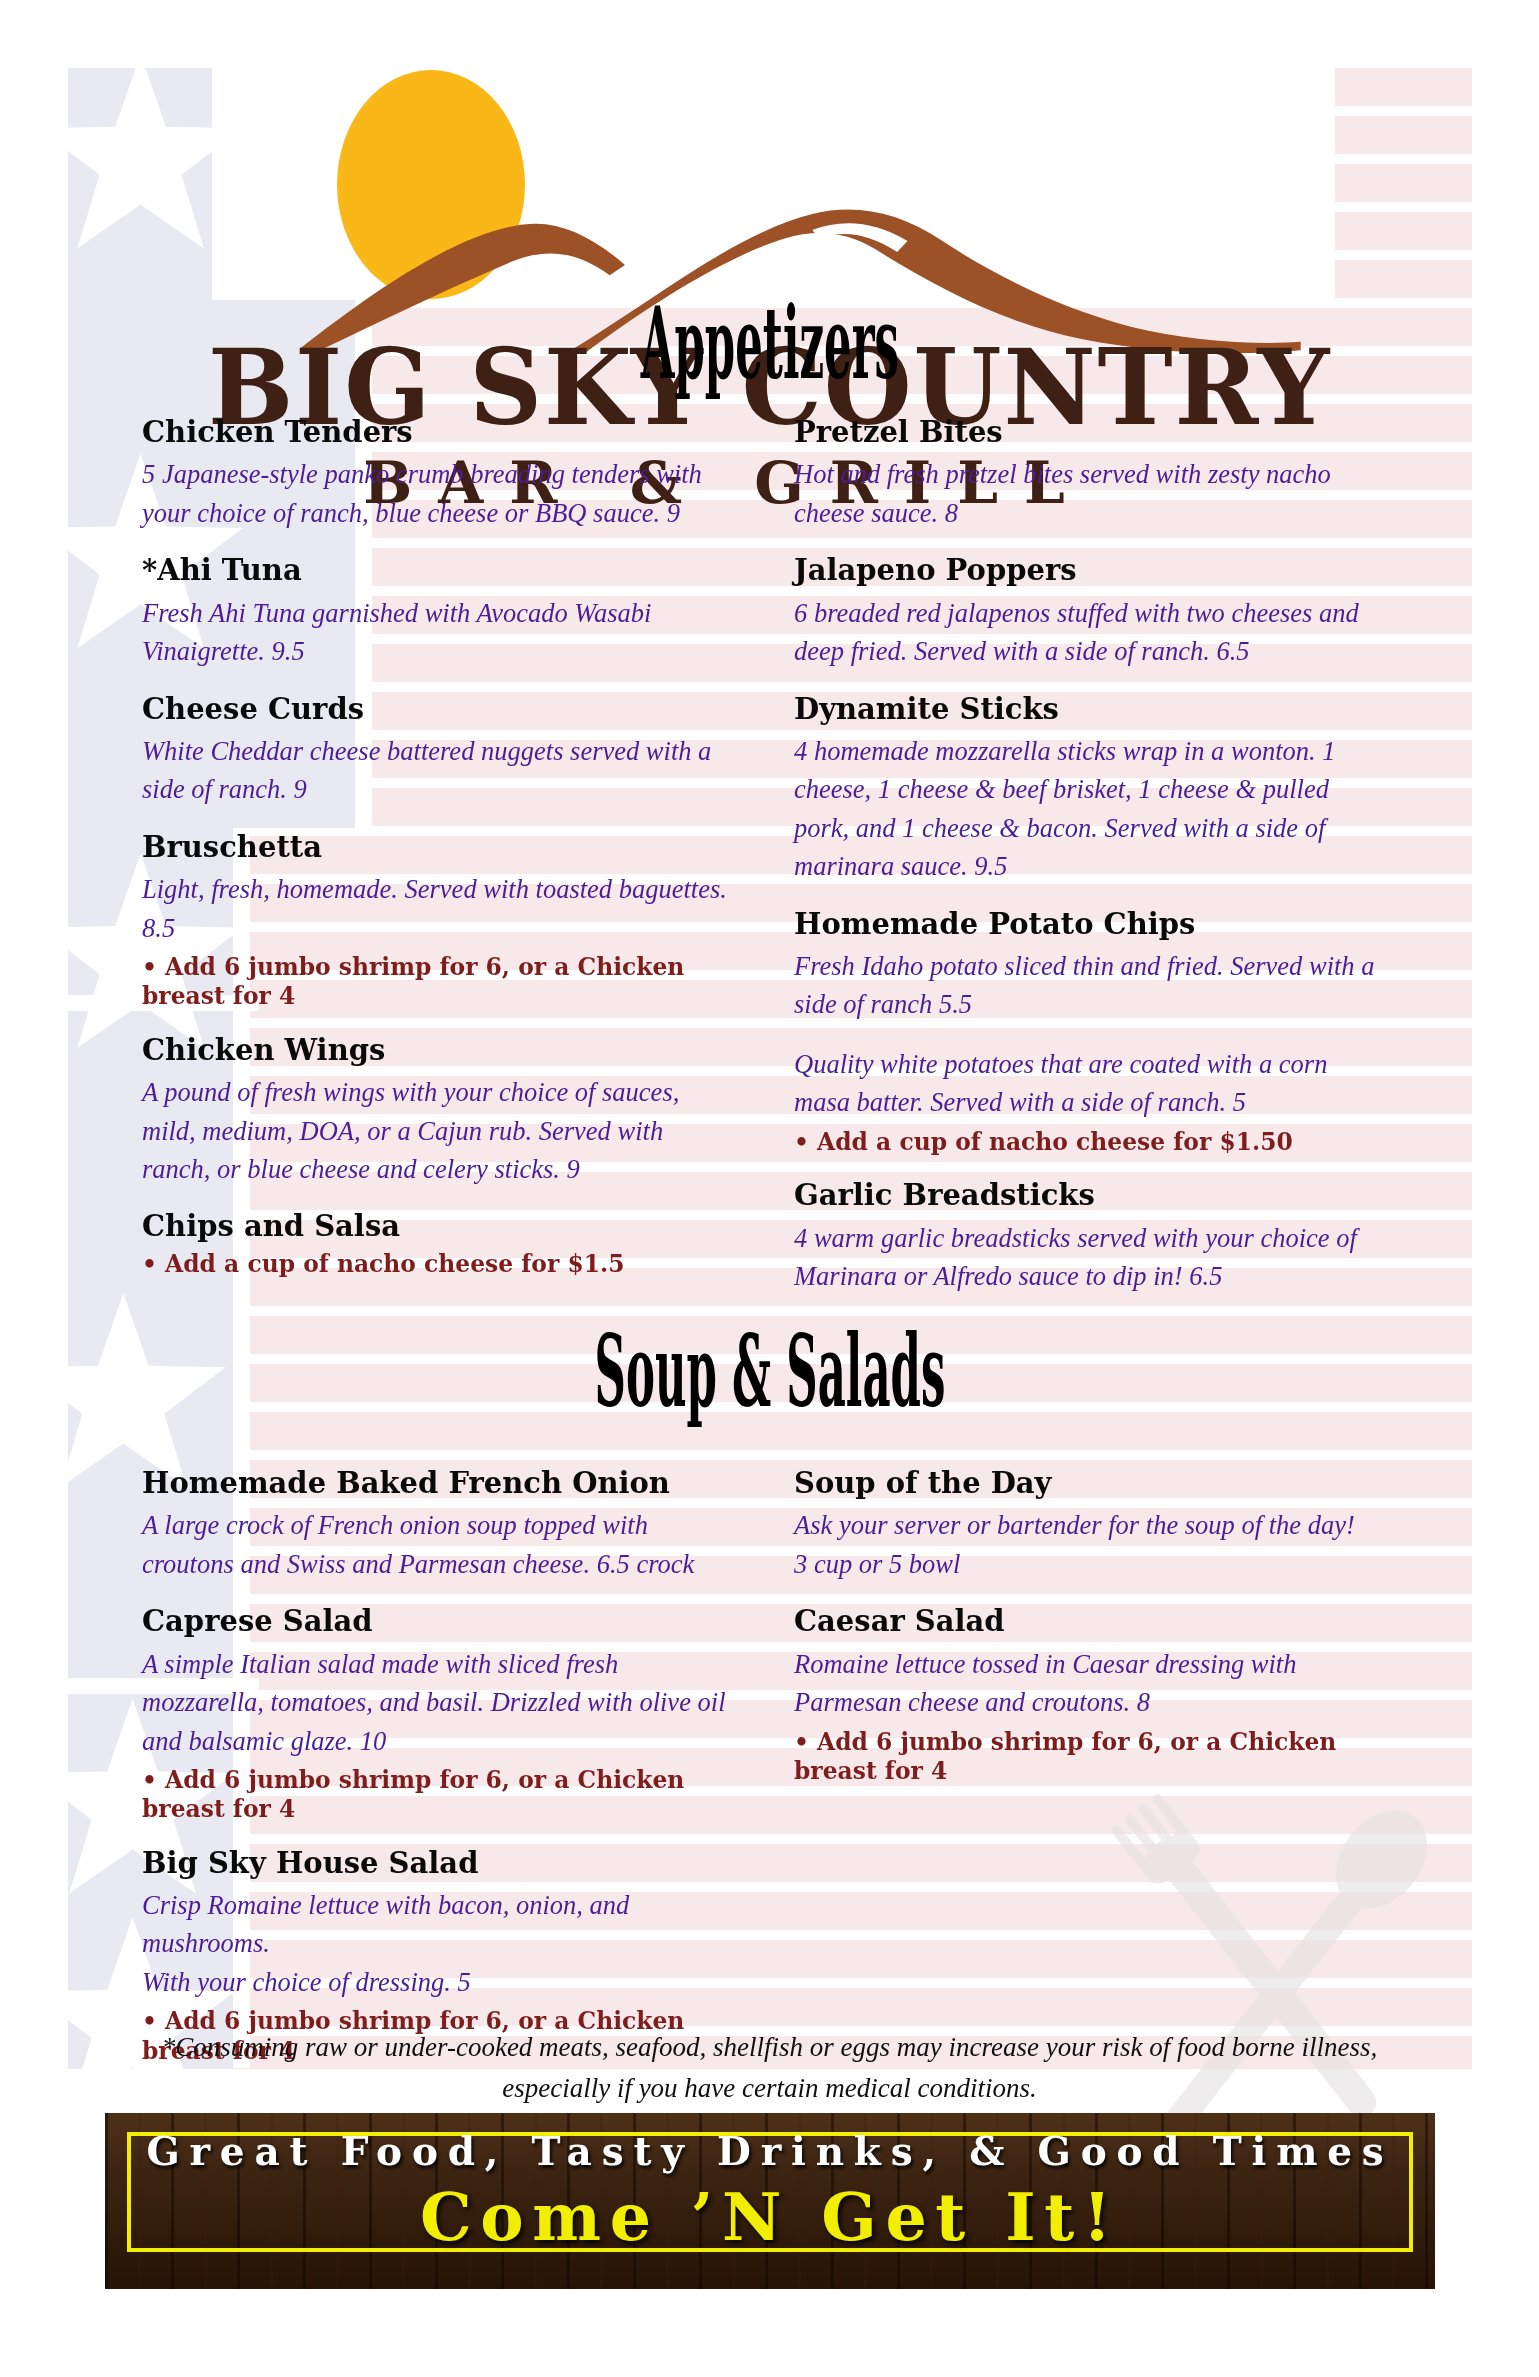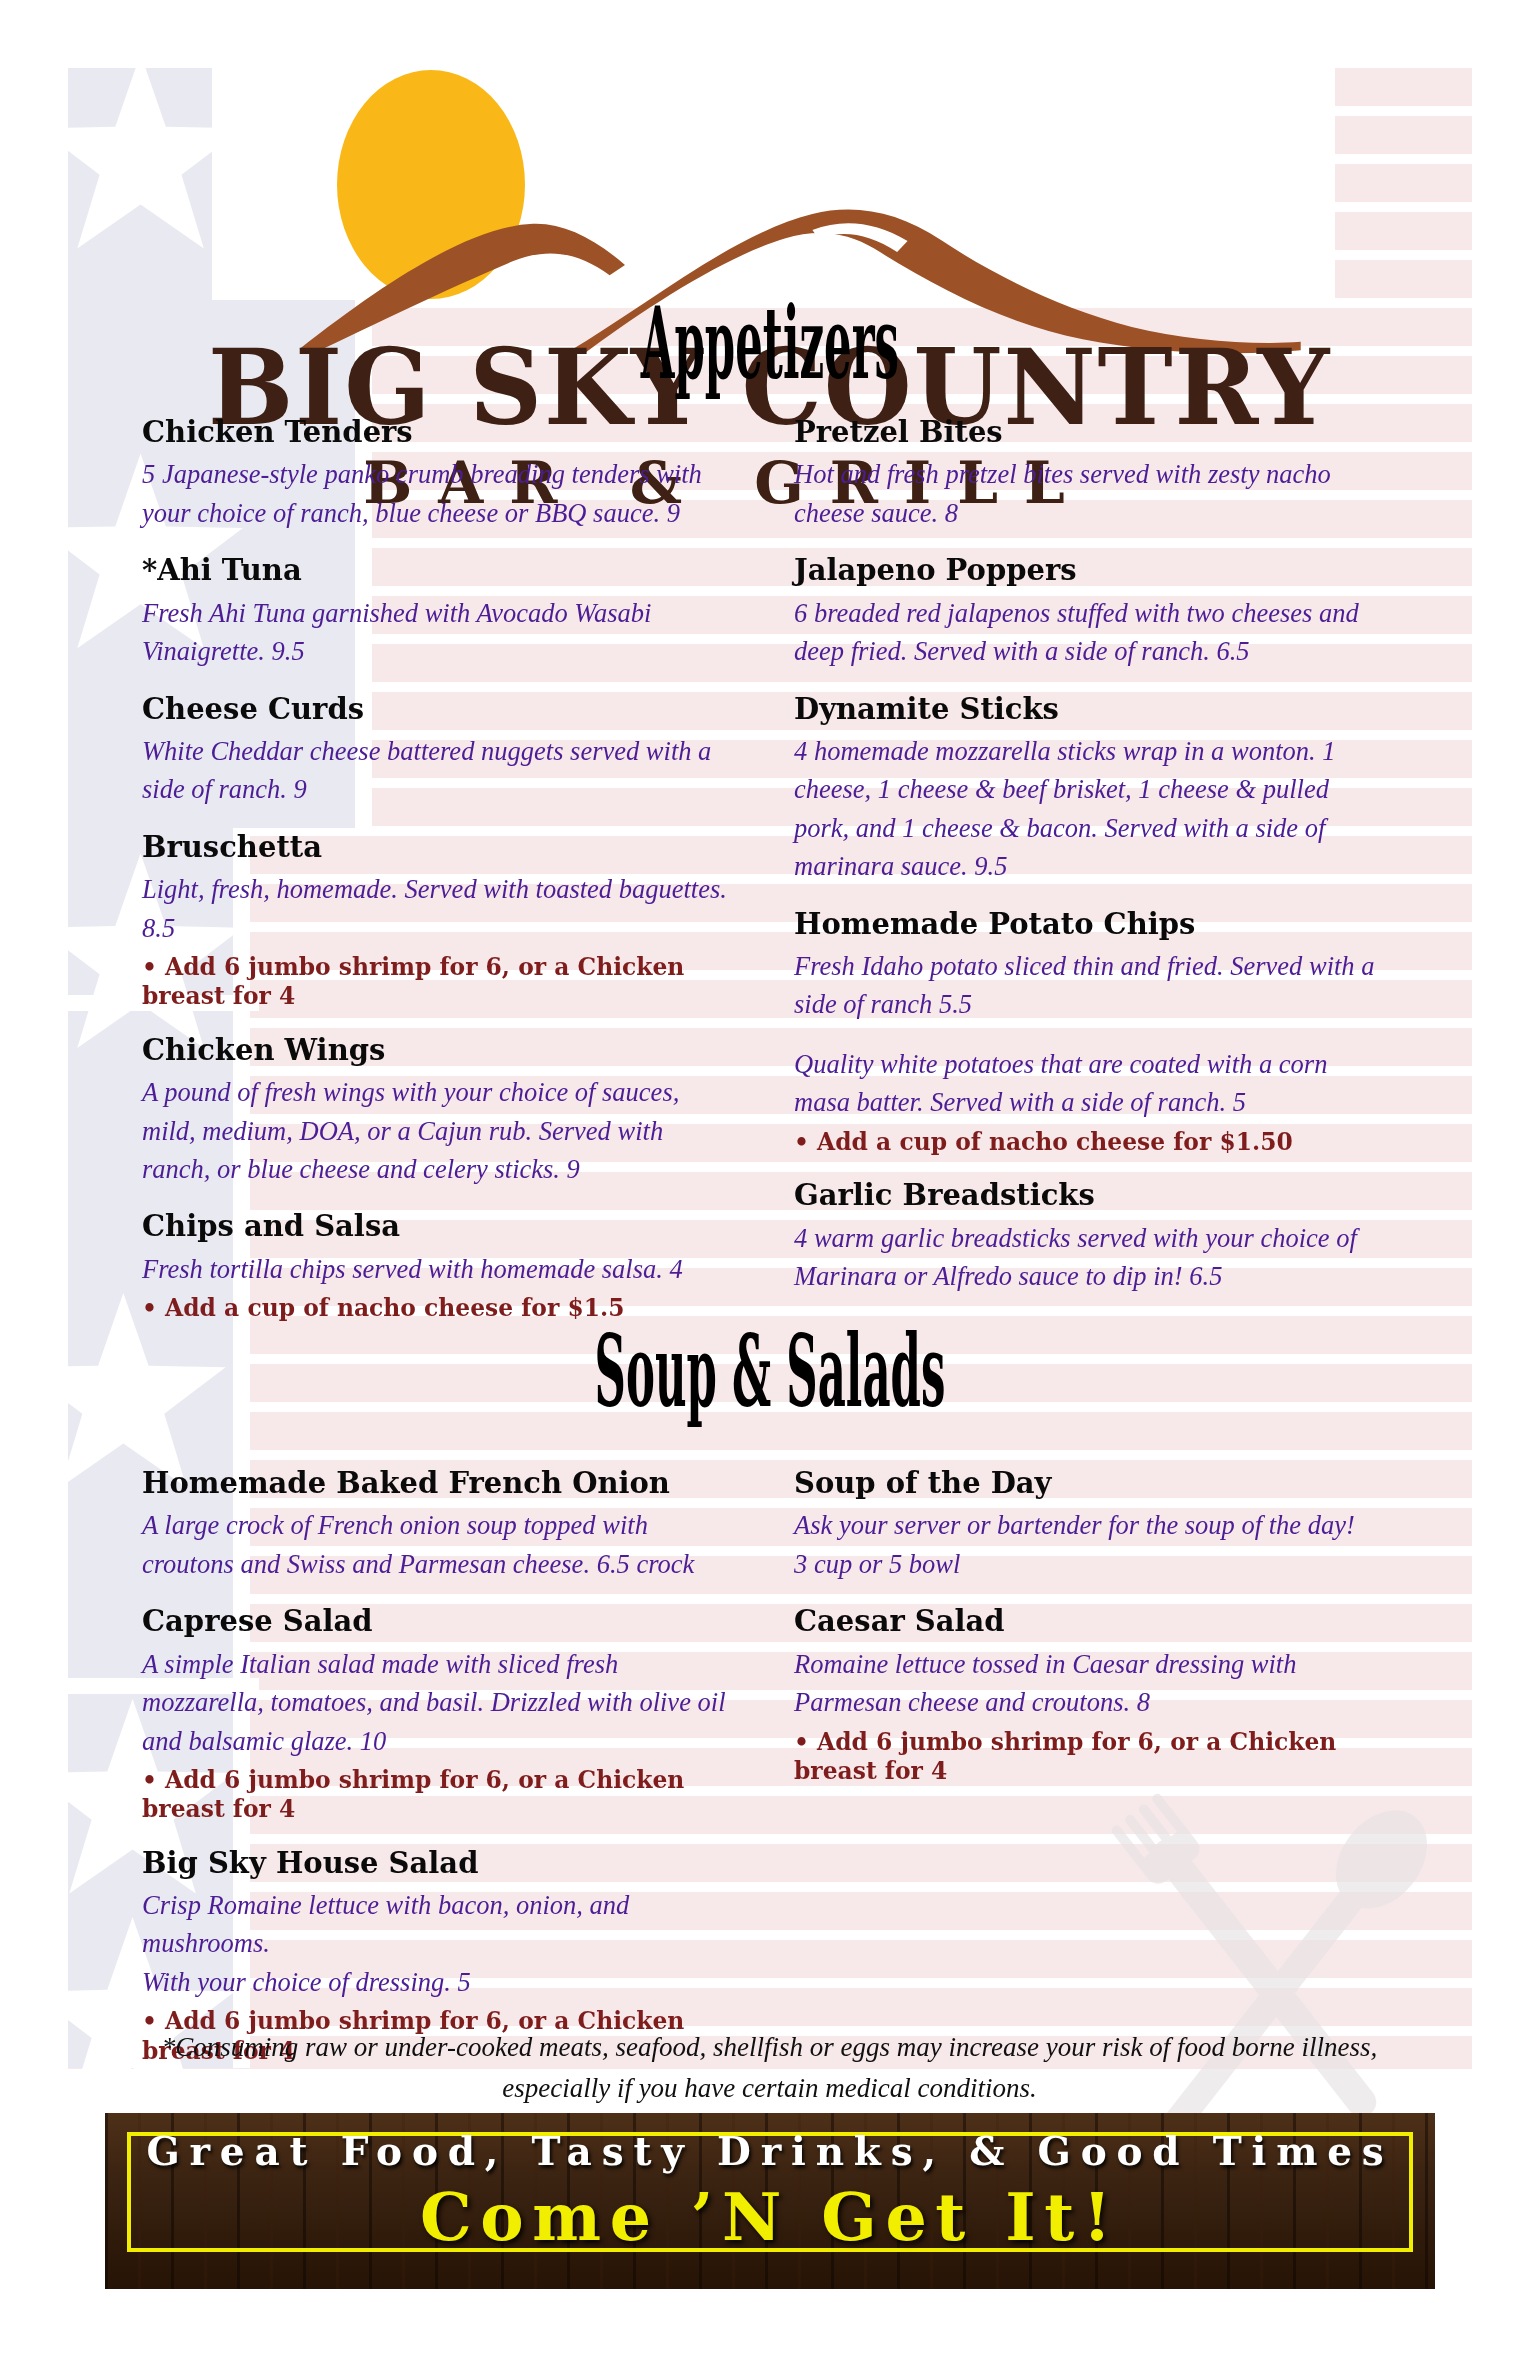--- a/index.html
+++ b/index.html
@@ -166,21 +166,20 @@
       <h3>Bruschetta</h3>
       <p class="desc">Light, fresh, homemade. Served with toasted baguettes. 8.5</p>
       <p class="addon">Add 6 jumbo shrimp for 6, or a Chicken breast for 4</p>
     </div>
     <div class="item">
       <h3>Chicken Wings</h3>
       <p class="desc">A pound of fresh wings with your choice of sauces, mild, medium, DOA, or a Cajun rub. Served with ranch, or blue cheese and celery sticks. 9</p>
     </div>
     <div class="item">
       <h3>Chips and Salsa</h3>
-      <p class="desc">Fresh tortilla chips served with homemade salsa. 4</p>
       <p class="addon">Add a cup of nacho cheese for $1.5</p>
     </div>
   </div>
 <div class="col" id="app-right">
     <div class="item">
       <h3>Pretzel Bites</h3>
       <p class="desc">Hot and fresh pretzel bites served with zesty nacho cheese sauce. 8</p>
     </div>
     <div class="item">
       <h3>Jalapeno Poppers</h3>

